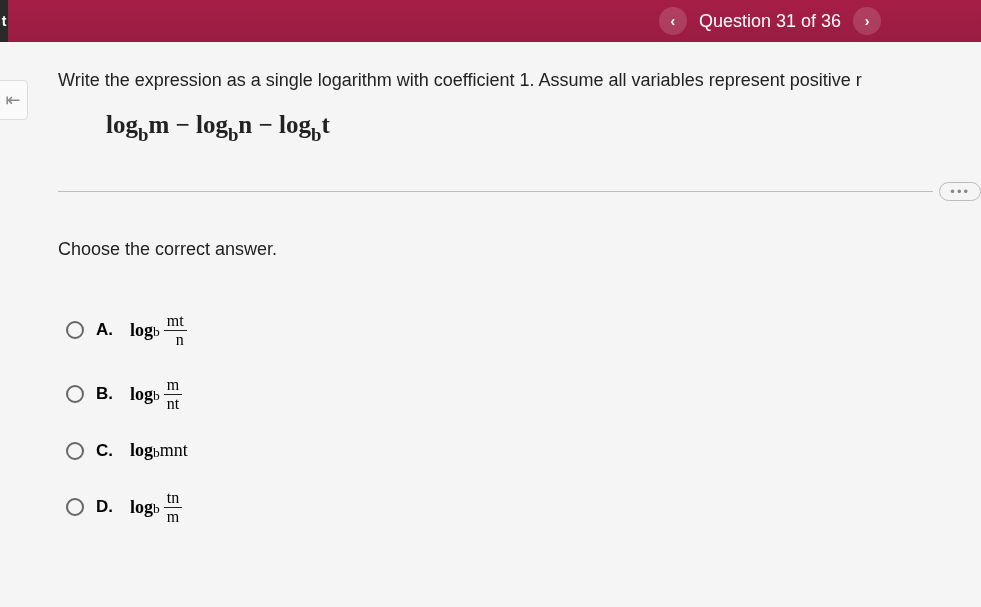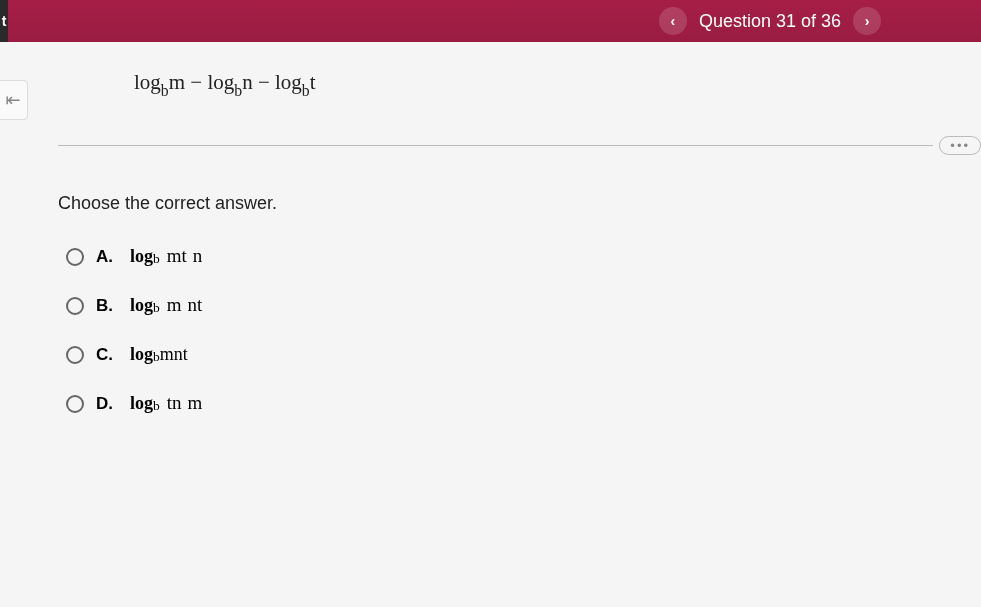--- a/index.html
+++ b/index.html
@@ -74,24 +74,24 @@
     .content {
       padding: 28px 0 0 58px;
     }
     .instruction {
       font-size: 18px;
       color: #222;
       margin-bottom: 20px;
       white-space: nowrap;
     }
     .expression {
-      font-size: 21px;
-      font-weight: normal;
+      font-size: 25px;
+      font-weight: bold;
       color: #222;
-      margin-left: 76px;
+      margin-left: 48px;
       font-family: "Times New Roman", serif;
     }
     .sub {
       vertical-align: sub;
       font-size: 0.75em;
       position: relative;
       top: 2px;
     }
     .divider-row {
       display: flex;
@@ -111,21 +111,21 @@
       color: #888;
       font-size: 13px;
       letter-spacing: 2px;
       background: #f5f5f5;
       margin-left: 6px;
       cursor: pointer;
     }
     .choose-label {
       font-size: 18px;
       color: #222;
-      margin-bottom: 32px;
+      margin-bottom: 52px;
     }
     .options {
       margin-left: 8px;
     }
     .option {
       display: flex;
       align-items: center;
       margin-bottom: 28px;
       gap: 12px;
       cursor: pointer;
@@ -147,25 +147,25 @@
       font-size: 18px;
       font-family: "Times New Roman", serif;
       display: flex;
       align-items: center;
     }
     .log-prefix {
       font-weight: bold;
     }
     .frac {
       display: inline-flex;
-      flex-direction: row;
+      flex-direction: column;
       align-items: flex-end;
       vertical-align: middle;
       margin-left: 4px;
-      font-size: 19px;
+      font-size: 16px;
       line-height: 1.1;
     }
     .frac-num {
       padding: 0 3px;
     }
     .frac-line {
       width: 100%;
       height: 1px;
       background: #222;
     }
@@ -182,20 +182,21 @@
   <div class="nav-btn">‹</div>
   <div class="question-label">Question 31 of 36</div>
   <div class="nav-btn">›</div>
 </div>
 
 <div class="sidebar-tab">
   <span>⇤</span>
 </div>
 
 <div class="content">
+  <div class="instruction">Write the expression as a single logarithm with coefficient 1. Assume all variables represent positive r</div>
 
   <div class="expression">
     <span>log</span><span class="sub">b</span><span>m</span><span> − </span><span>log</span><span class="sub">b</span><span>n</span><span> − </span><span>log</span><span class="sub">b</span><span>t</span>
   </div>
 
   <div class="divider-row">
     <div class="divider-line"></div>
     <div class="dots-pill">•••</div>
   </div>
 

